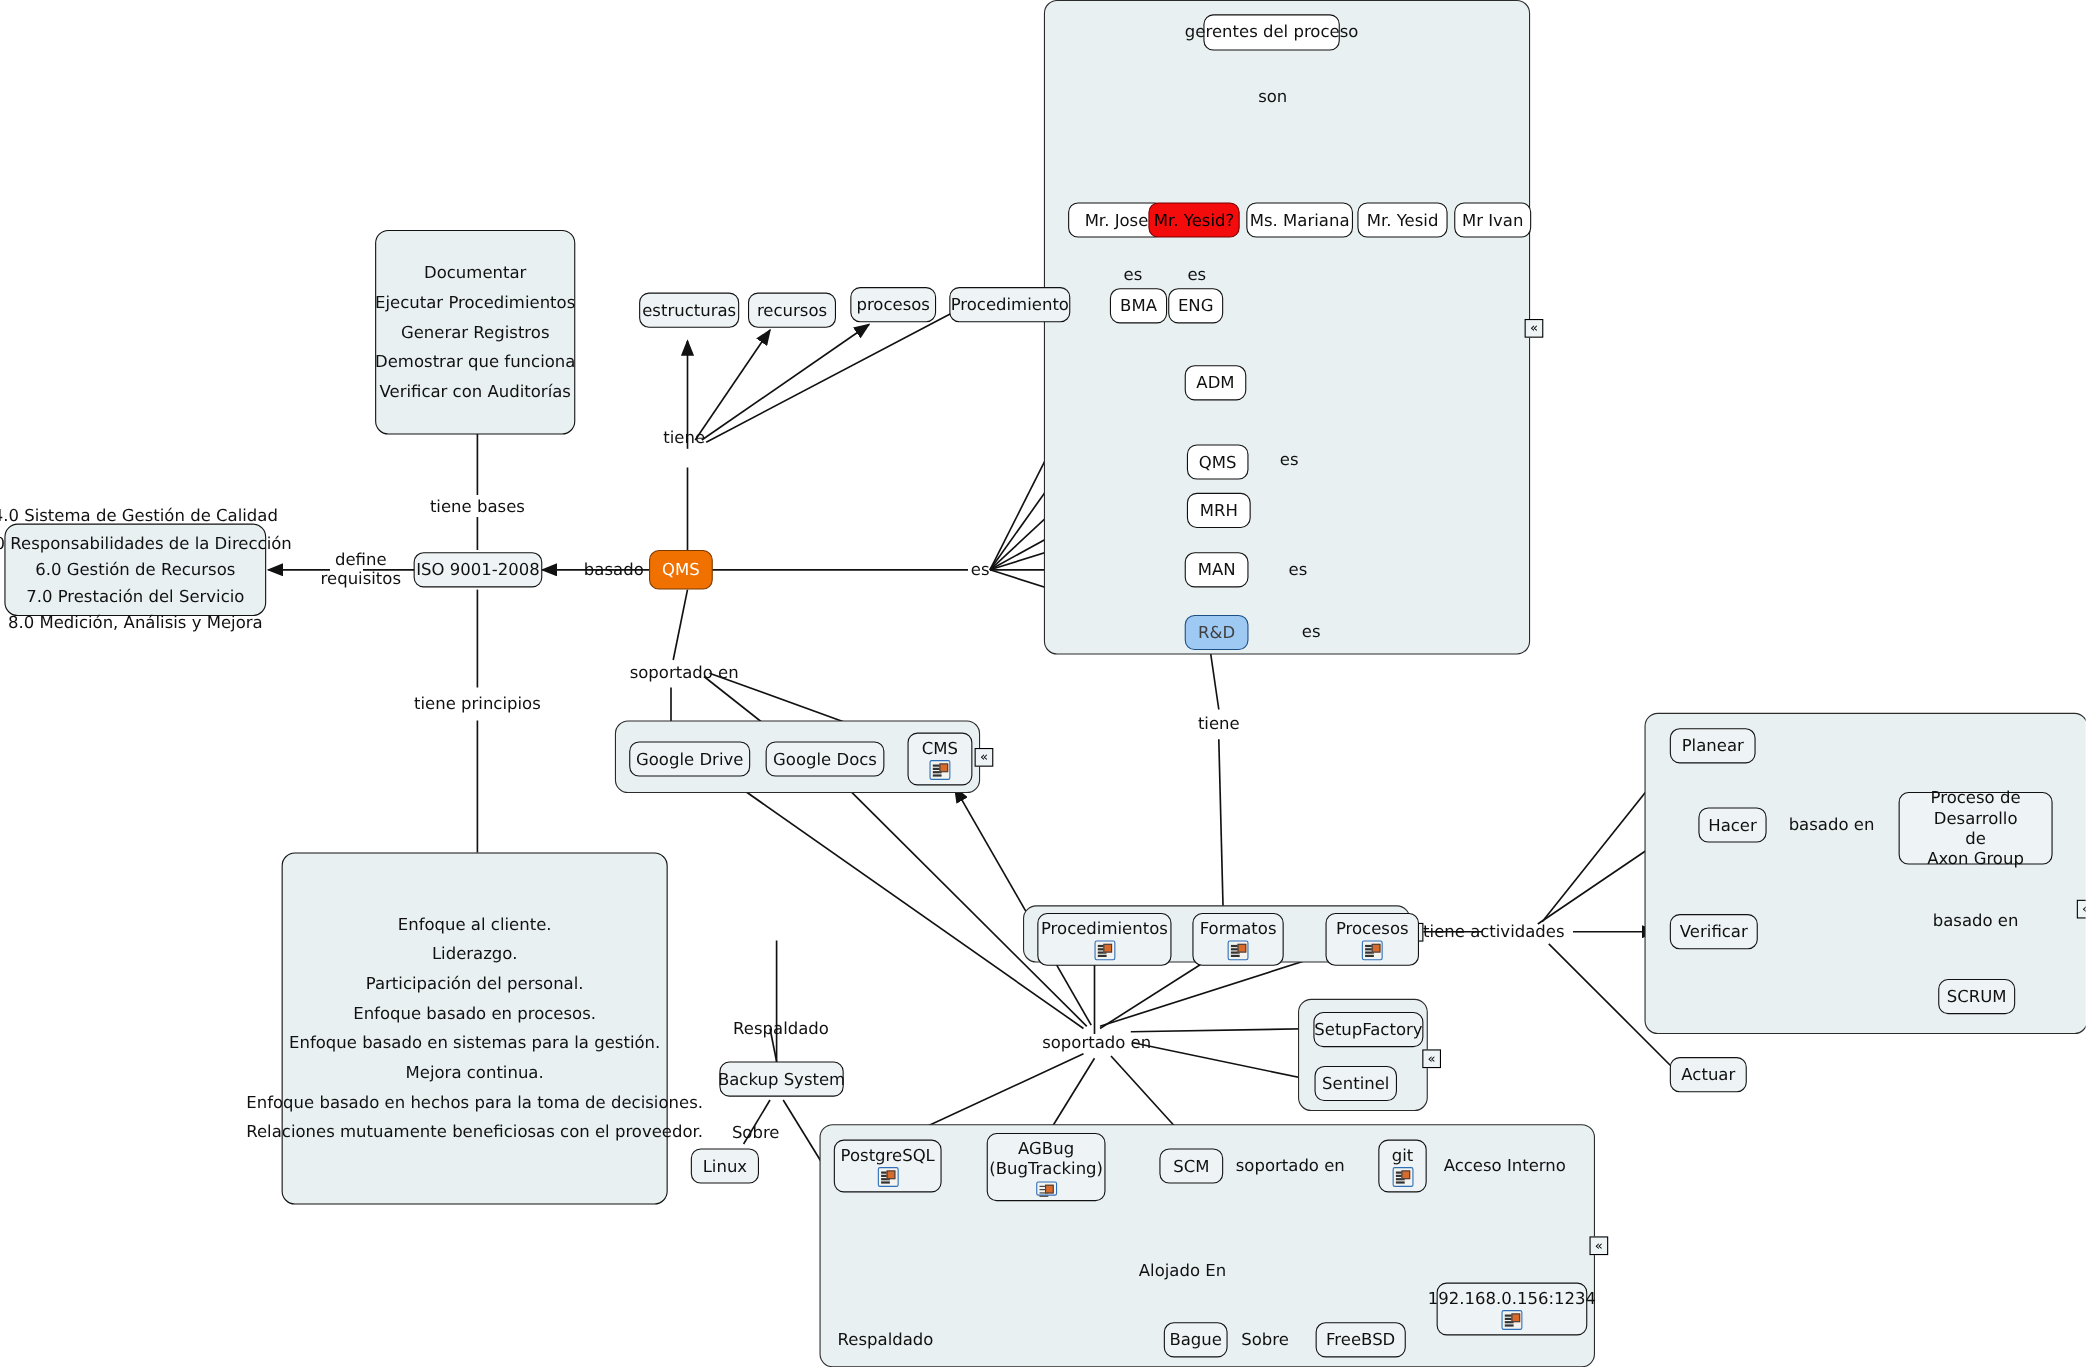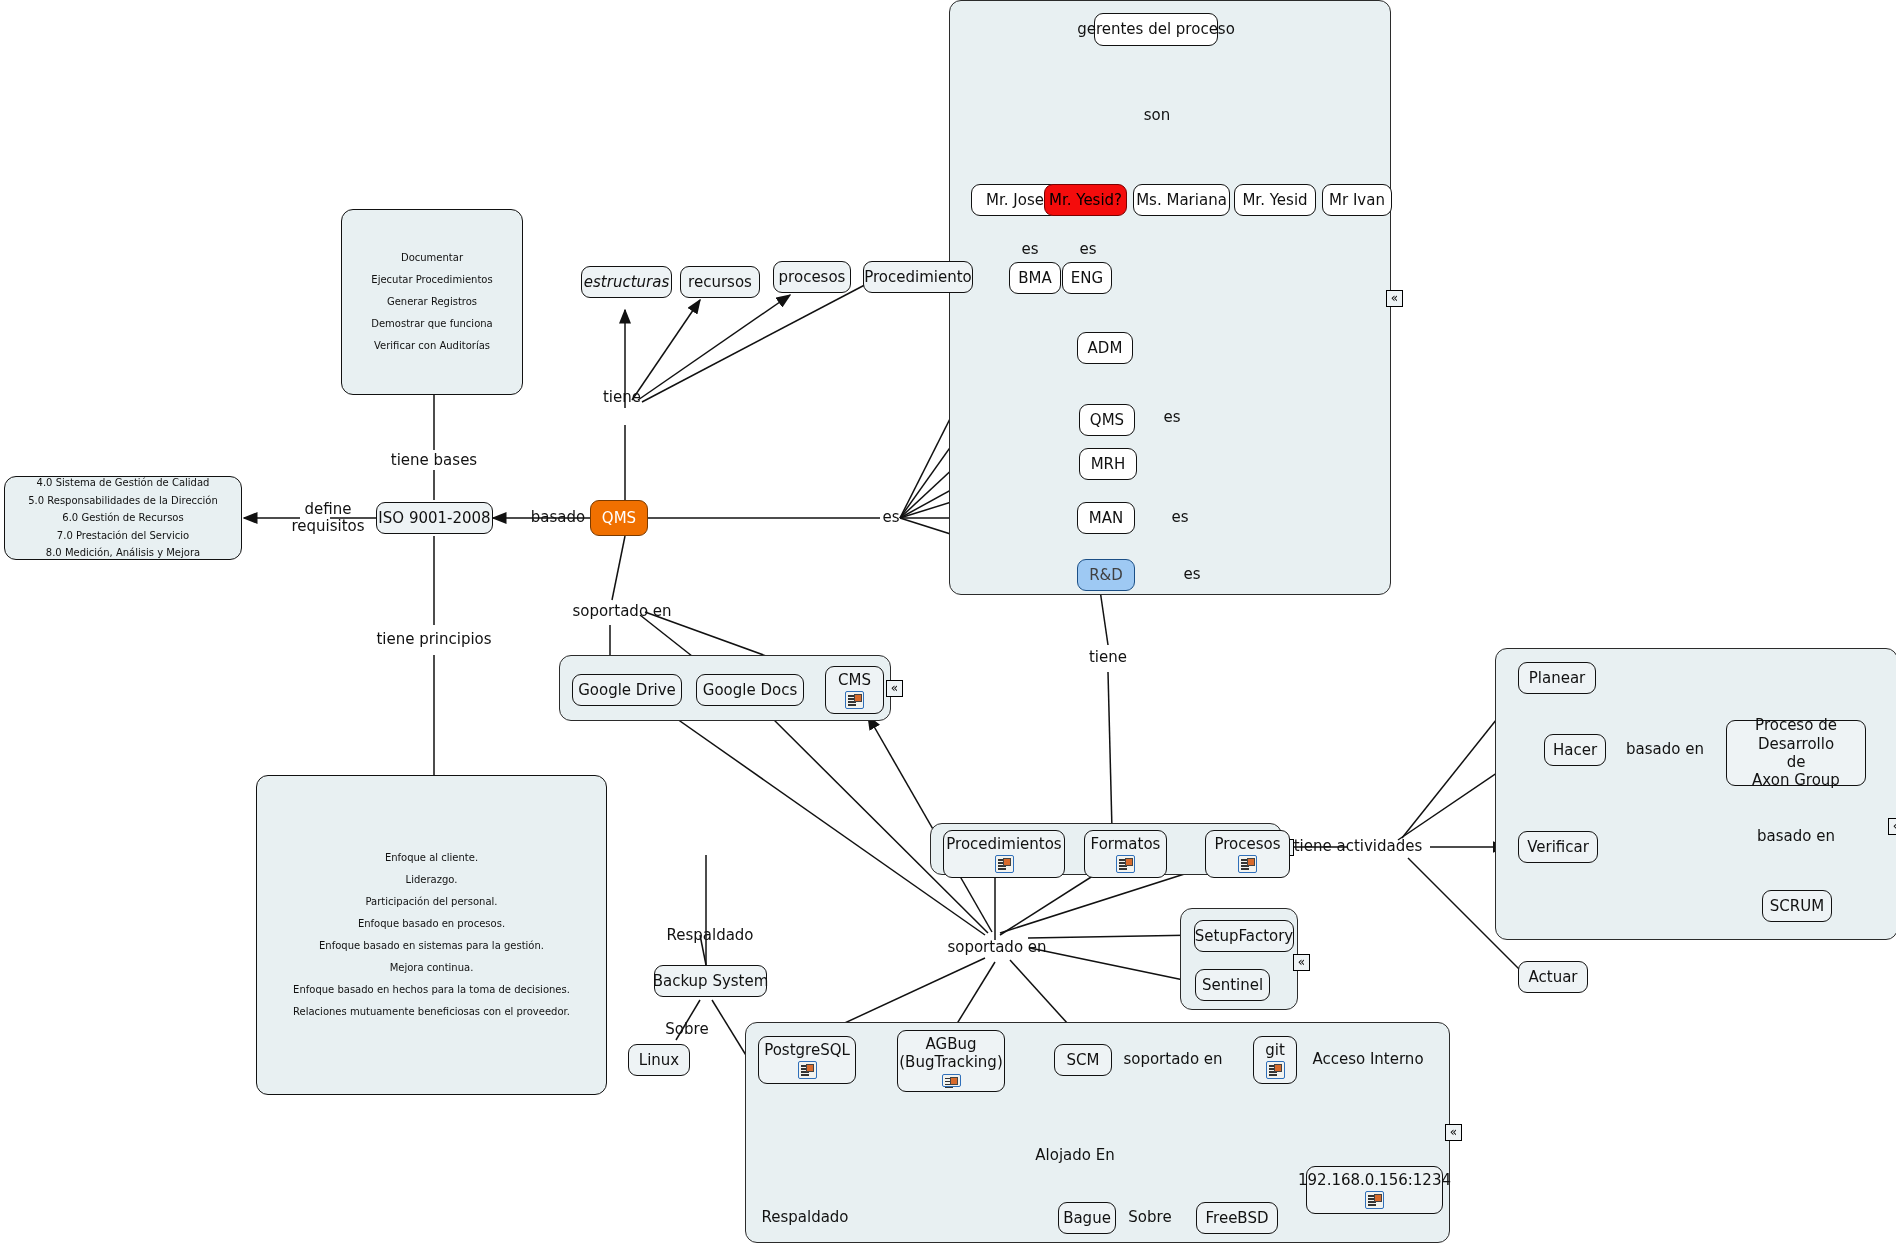--- a/index.html
+++ b/index.html
@@ -56,21 +56,21 @@
 
   
   .listbox{
     position:absolute;
     background:#e8f0f2;
     border:1.4px solid #111;
     border-radius:12px;
     box-sizing:border-box;
     display:flex;flex-direction:column;
     align-items:center;justify-content:center;
-    font-size:10px;
+    font-size:15px;
     color:#111;
   }
   .listbox .line{line-height:1.0;padding:6px 10px;white-space:nowrap;}
   .listbox.tight .line{padding:2px 10px;line-height:1.35;}
 
   
   .linklabel{
     position:absolute;
     font-size:15px;
     color:#111;
@@ -295,21 +295,21 @@
   <div class="node plain" style="left:1079px;top:448px;width:58px;height:32px;">
       <span>MRH</span>
     </div>
   <div class="node plain" style="left:1077px;top:502px;width:58px;height:32px;">
       <span>MAN</span>
     </div>
   <div class="node accent-blue" style="left:1077px;top:559px;width:58px;height:32px;">
       <span>R&amp;D</span>
     </div>
 
-  <div class="node" style="left:581px;top:266px;width:91px;height:32px;font-style:italic;">
+  <div class="node" style="left:581px;top:266px;width:91px;height:32px;">
       <span>estructuras</span>
     </div>
   <div class="node" style="left:680px;top:266px;width:80px;height:32px;">
       <span>recursos</span>
     </div>
   <div class="node" style="left:773px;top:261px;width:78px;height:32px;">
       <span>procesos</span>
     </div>
   <div class="node" style="left:863px;top:261px;width:110px;height:32px;overflow:hidden;text-align:right;">
       <span>Procedimiento</span>
@@ -401,21 +401,21 @@
     </div>
   <div class="node multi" style="left:1726px;top:720px;width:140px;height:66px;">
     <span>Proceso de Desarrollo</span>
     <span>de</span>
     <span>Axon Group</span>
   </div>
   <div class="node" style="left:1762px;top:890px;width:70px;height:32px;">
       <span>SCRUM</span>
     </div>
 
-  <div class="linklabel" style="left:1157px;top:116px;">son</div>
+  <div class="linklabel" style="left:1157px;top:88px;">son</div>
   <div class="linklabel" style="left:1030px;top:250px;">es</div>
   <div class="linklabel" style="left:1088px;top:250px;">es</div>
   <div class="linklabel" style="left:1172px;top:418px;">es</div>
   <div class="linklabel" style="left:1180px;top:518px;">es</div>
   <div class="linklabel" style="left:1192px;top:575px;">es</div>
   <div class="linklabel" style="left:891px;top:518px;">es</div>
 
   <div class="linklabel" style="left:622px;top:398px;">tiene</div>
   <div class="linklabel" style="left:558px;top:518px;">basado</div>
   <div class="linklabel" style="left:328px;top:518px;">

